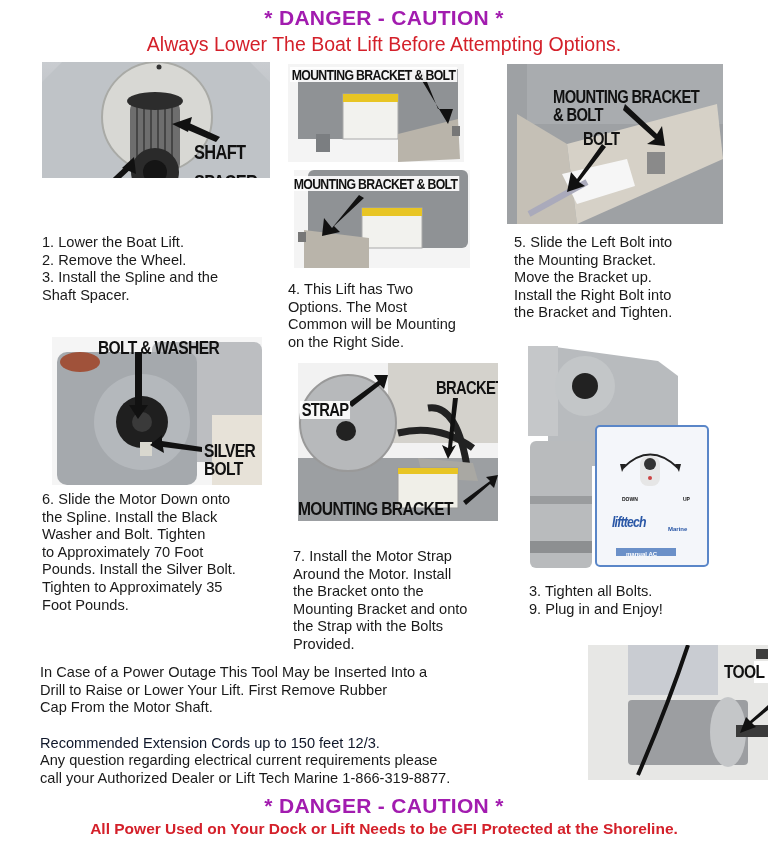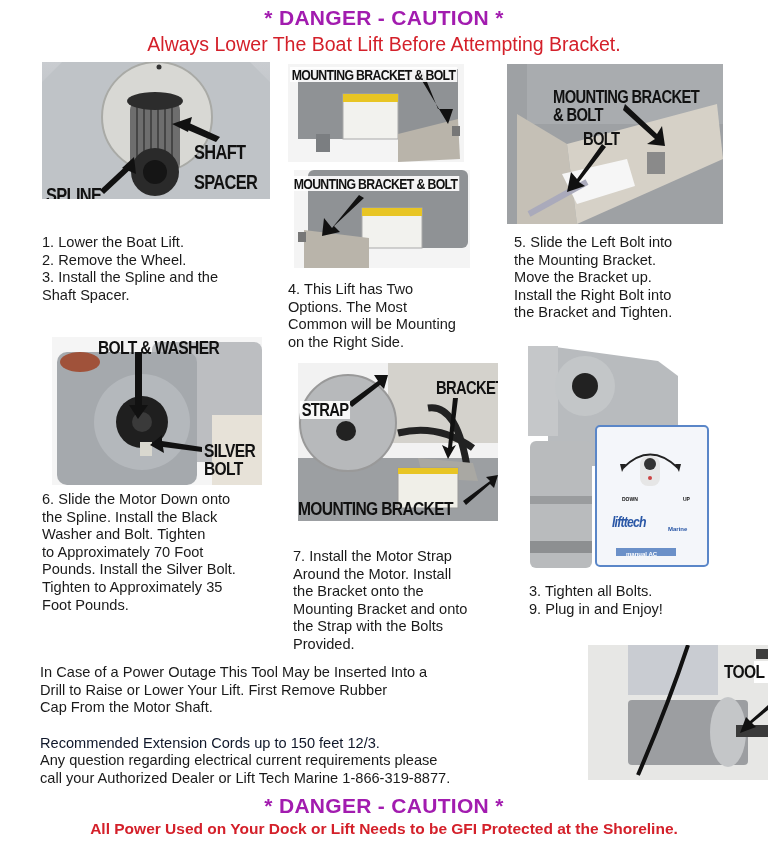--- a/index.html
+++ b/index.html
@@ -17,23 +17,23 @@
     .callout { position: absolute; font-family: "Liberation Sans", sans-serif; font-weight: bold; color: #111; letter-spacing: -0.8px; transform: scaleX(0.82); transform-origin: left top; white-space: nowrap; line-height: 1; }
     .callout.bg { background: rgba(255,255,255,0.9); padding: 0 2px; }
 
     .red-line { color: #0f172a; font-size: 14.6px; }
     .note-text { font-size: 14.6px; line-height: 17.6px; white-space: pre-line; }
   </style>
 </head>
 <body>
 
 <div class="abs danger-title" style="top:6px;left:0;">* DANGER - CAUTION *</div>
-<div class="abs danger-sub" style="top:33px;left:0;">Always Lower The Boat Lift Before Attempting Bracket.</div>
-
-<div class="photo" style="left:42px;top:62px;width:228px;height:137px;background:linear-gradient(180deg,#c9ccd0 0%,#b8bcc1 60%,#aeb2b6 100%);">
+<div class="abs danger-sub" style="top:33px;left:0;">Always Lower The Boat Lift Before Attempting Options.</div>
+
+<div class="photo" style="left:42px;top:62px;width:228px;height:116px;background:linear-gradient(180deg,#c9ccd0 0%,#b8bcc1 60%,#aeb2b6 100%);">
   <svg width="228" height="163">
     <polygon points="0,20 20,0 208,0 228,20 228,163 0,163" fill="#bfc3c7"></polygon>
     <circle cx="115" cy="55" r="55" fill="#d8d8d4" stroke="#a9aaa6" stroke-width="2"></circle>
     <circle cx="117" cy="5" r="2.5" fill="#333"></circle>
     <rect x="88" y="40" width="50" height="70" rx="8" fill="#6e6e6e"></rect>
     <g stroke="#3a3a3a" stroke-width="1.5">
       <line x1="95" y1="45" x2="95" y2="105"></line>
         <line x1="102" y1="45" x2="102" y2="105"></line>
       <line x1="109" y1="45" x2="109" y2="105"></line>
         <line x1="116" y1="45" x2="116" y2="105"></line>

